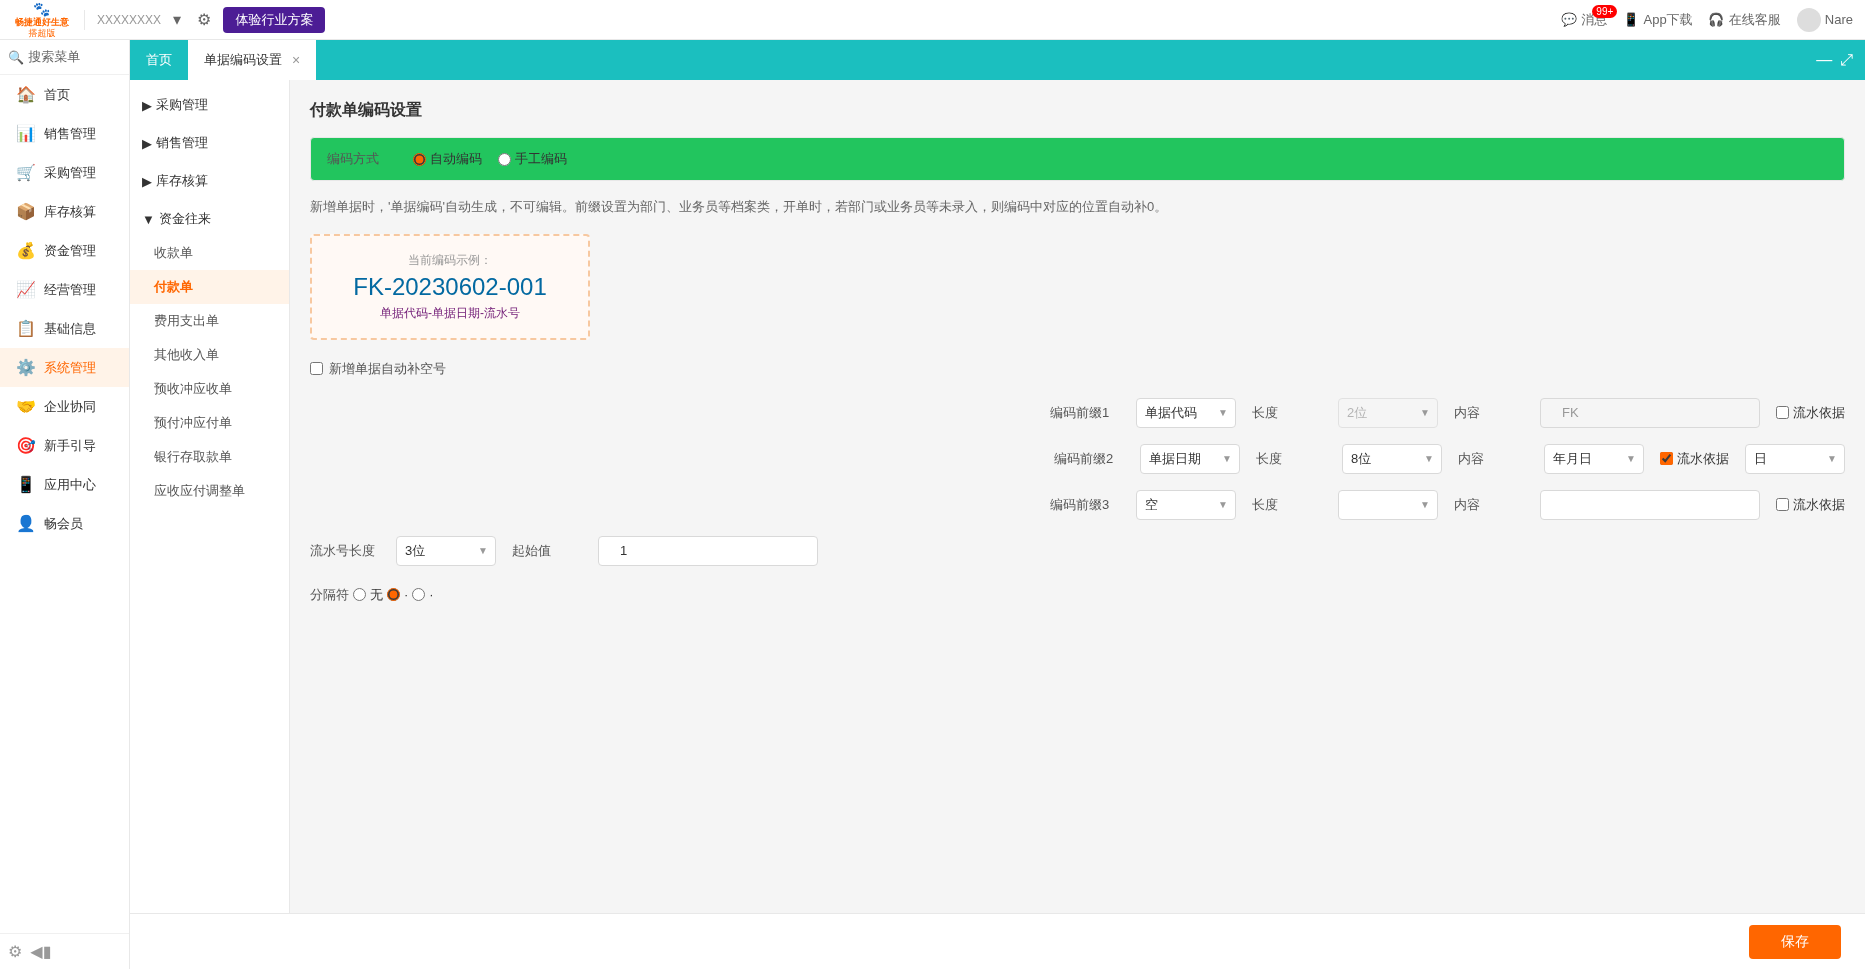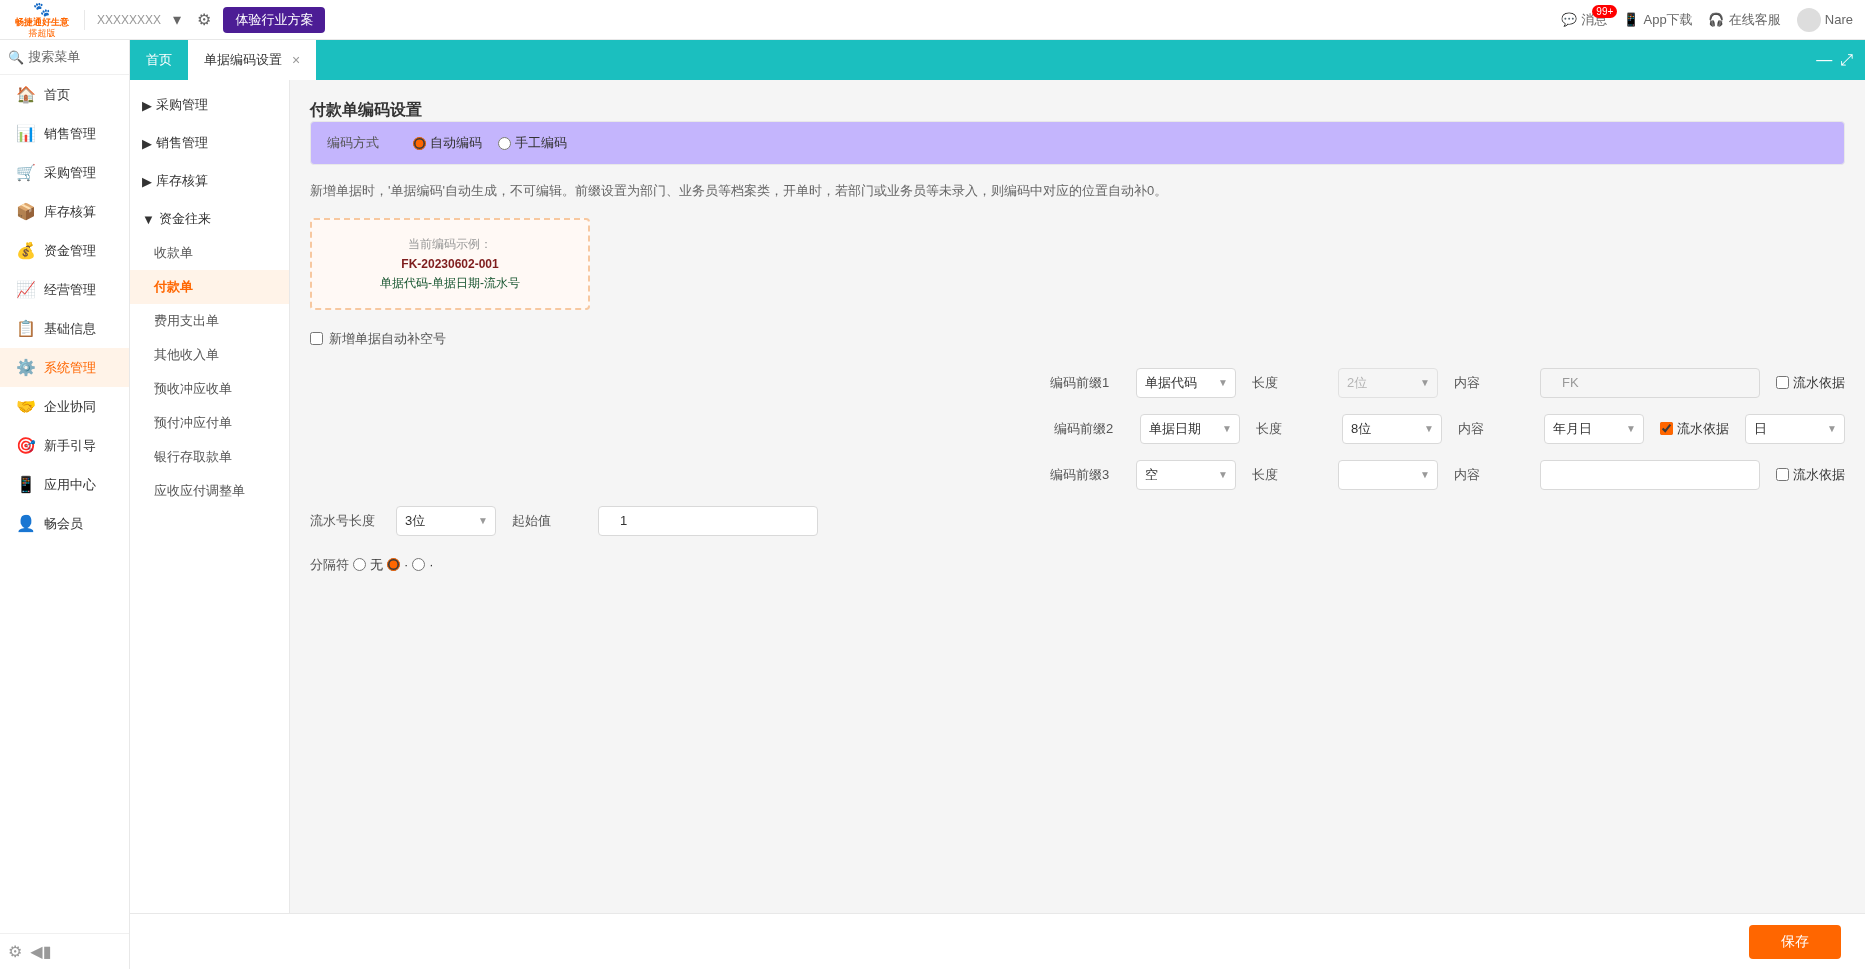--- a/index.html
+++ b/index.html
@@ -42,36 +42,36 @@
 
     
     .left-panel { width: 160px; background: #fff; border-right: 1px solid #e8e8e8; flex-shrink: 0; overflow-y: auto; padding: 8px 0; }
     .left-menu-group { margin-bottom: 4px; }
     .left-menu-header { padding: 8px 12px; font-size: 13px; color: #333; cursor: pointer; display: flex; align-items: center; gap: 4px; }
     .left-menu-item { padding: 8px 24px; font-size: 13px; color: #555; cursor: pointer; }
     .left-menu-item.active { background: #fff3e8; color: #f60; font-weight: bold; }
 
     
     .form-area { flex: 1; padding: 20px; overflow-y: auto; }
-    .page-title { font-size: 16px; font-weight: bold; color: #333; margin-bottom: 0; }
+    .page-title { font-size: 16px; font-weight: bold; color: #333; margin-bottom: 16px; }
 
     .content-wrapper { display: flex; flex: 1; overflow: hidden; }
 
     
-    .section-box { background: #c4b5fd; border: 1px solid #e8e8e8; border-radius: 4px; margin-bottom: 16px; padding: 12px 16px; }
+    .section-box { background: #22c55e; border: 1px solid #e8e8e8; border-radius: 4px; margin-bottom: 16px; padding: 12px 16px; }
     .radio-group { display: flex; align-items: center; gap: 16px; }
     .radio-item { display: flex; align-items: center; gap: 4px; cursor: pointer; font-size: 13px; }
     .radio-item input[type="radio"] { accent-color: #f60; }
 
     .info-text { font-size: 13px; color: #666; margin-bottom: 16px; line-height: 1.6; }
 
     .preview-box { background: #fff9f5; border: 2px dashed #f7c8a0; border-radius: 4px; padding: 16px; display: inline-block; margin-bottom: 20px; min-width: 280px; text-align: center; }
     .preview-label { font-size: 12px; color: #999; margin-bottom: 4px; }
-    .preview-code { font-size: 12px; font-weight: bold; color: #7f1d1d; }
-    .preview-format { font-size: 12px; color: #14532d; margin-top: 4px; text-align: center; }
+    .preview-code { font-size: 24px; font-weight: normal; color: #0369a1; }
+    .preview-format { font-size: 12px; color: #701a75; margin-top: 4px; text-align: center; }
 
     .checkbox-row { display: flex; align-items: center; gap: 6px; margin-bottom: 20px; font-size: 13px; color: #555; }
     .checkbox-row input[type="checkbox"] { accent-color: #f60; }
 
     .form-row { display: flex; align-items: center; gap: 16px; margin-bottom: 16px; flex-wrap: wrap; justify-content: flex-end; }
     .form-label { font-size: 13px; color: #555; white-space: nowrap; min-width: 70px; }
     .form-select { height: 30px; border: 1px solid #d9d9d9; border-radius: 4px; padding: 0 24px 0 8px; font-size: 13px; color: #333; background: #fff; appearance: none; -webkit-appearance: none; cursor: pointer; min-width: 100px; position: relative; }
     .select-wrapper { position: relative; display: inline-flex; align-items: center; }
     .select-wrapper::after { content: '▼'; font-size: 10px; color: #999; position: absolute; right: 8px; pointer-events: none; }
     .form-input { height: 30px; border: 1px solid #d9d9d9; border-radius: 4px; padding: 0 21px; font-size: 13px; color: #333; background: #fff; min-width: 80px; }

